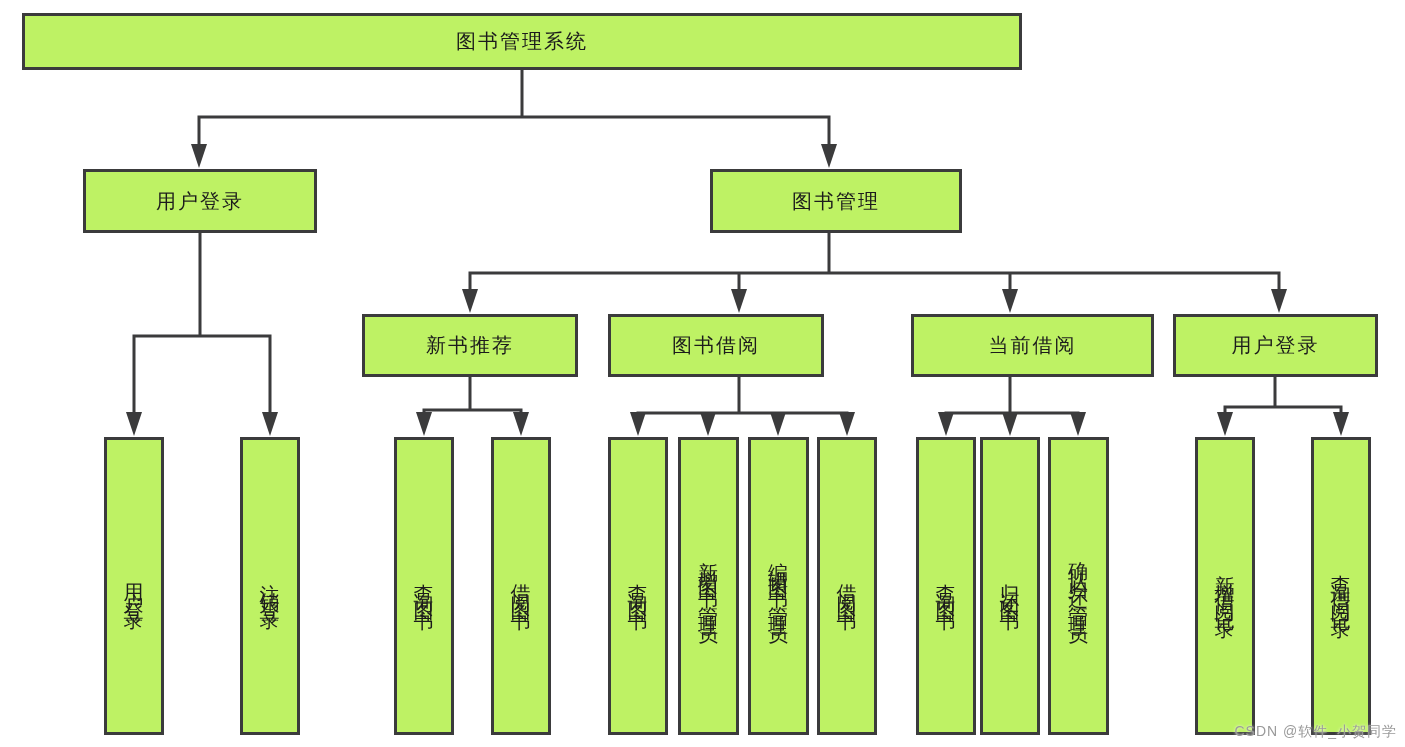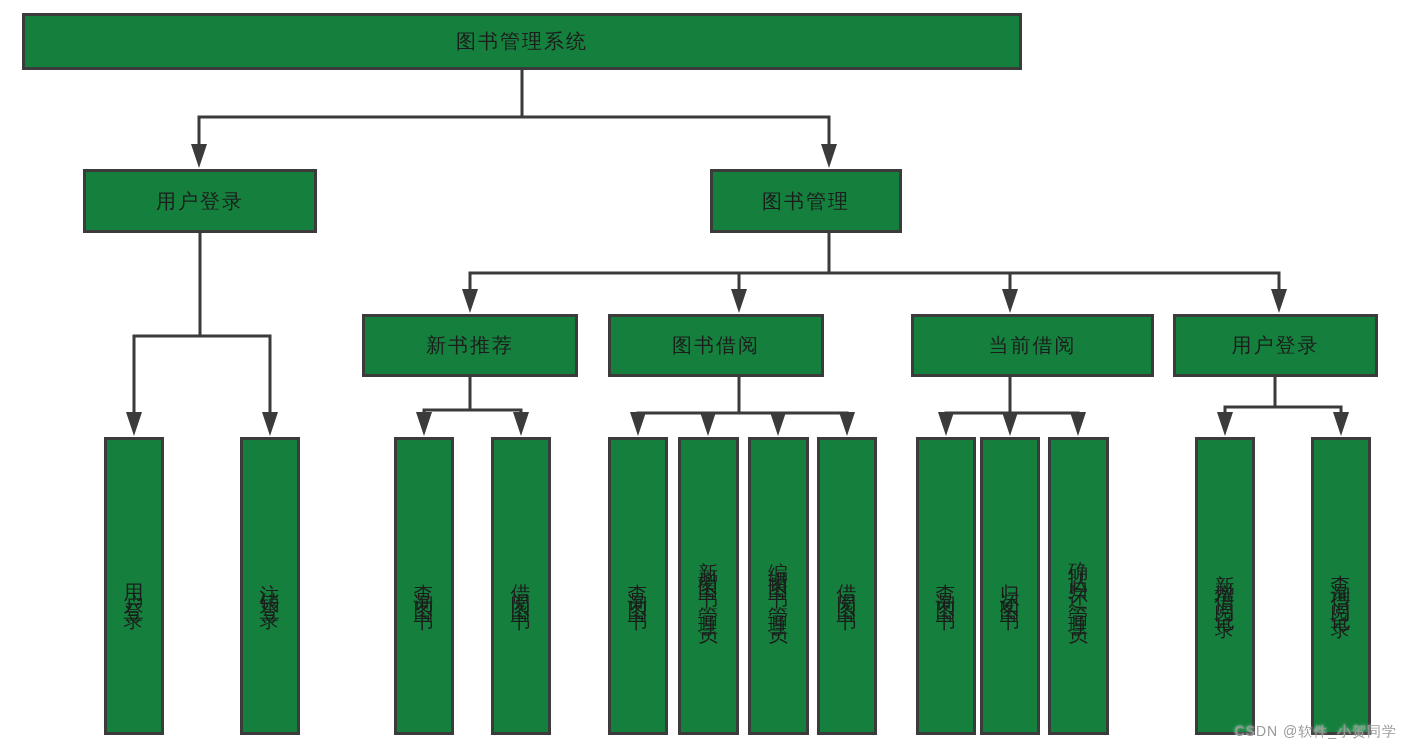--- a/index.html
+++ b/index.html
@@ -5,21 +5,21 @@
   html,body{margin:0;padding:0;background:#ffffff;}
   .canvas{
     position:relative;width:1405px;height:747px;background:#ffffff;
     font-family:"Liberation Sans","DejaVu Sans",sans-serif;overflow:hidden;
   }
   .links{position:absolute;left:0;top:0;z-index:1;}
   .links path{stroke:#3b3b3c;stroke-width:3;fill:none;}
   .links polygon{fill:#3b3b3c;stroke:none;}
   .box{
     position:absolute;box-sizing:border-box;z-index:2;
-    background:#15803d;border:3px solid #3b3b3c;
+    background:#bef264;border:3px solid #3b3b3c;
     display:flex;align-items:center;justify-content:center;
     font-size:20px;color:#1c1c1c;letter-spacing:2px;
     white-space:nowrap;
   }
   .vbox{
     writing-mode:vertical-rl;text-orientation:mixed;
     letter-spacing:9px;line-height:1;white-space:normal;
     font-size:20px;
   }
   .watermark{
@@ -66,21 +66,21 @@
     <polygon points="938,412 954,412 946,436"></polygon>
     <polygon points="1002,412 1018,412 1010,436"></polygon>
     <polygon points="1070,412 1086,412 1078,436"></polygon>
     <polygon points="1217,412 1233,412 1225,436"></polygon>
     <polygon points="1333,412 1349,412 1341,436"></polygon>
   </svg>
 
   <div class="box" style="left:22px;top:13px;width:1000px;height:57px">图书管理系统</div>
 
   <div class="box" style="left:83px;top:169px;width:234px;height:64px">用户登录</div>
-  <div class="box" style="left:710px;top:169px;width:192px;height:64px">图书管理</div>
+  <div class="box" style="left:710px;top:169px;width:252px;height:64px">图书管理</div>
 
   <div class="box" style="left:362px;top:314px;width:216px;height:63px">新书推荐</div>
   <div class="box" style="left:608px;top:314px;width:216px;height:63px">图书借阅</div>
   <div class="box" style="left:911px;top:314px;width:243px;height:63px">当前借阅</div>
   <div class="box" style="left:1173px;top:314px;width:205px;height:63px">用户登录</div>
 
   <div class="box vbox" style="left:104px;top:437px;width:60px;height:298px">用户登录</div>
   <div class="box vbox" style="left:240px;top:437px;width:60px;height:298px">注销登录</div>
 
   <div class="box vbox" style="left:394px;top:437px;width:60px;height:298px">查询图书</div>

